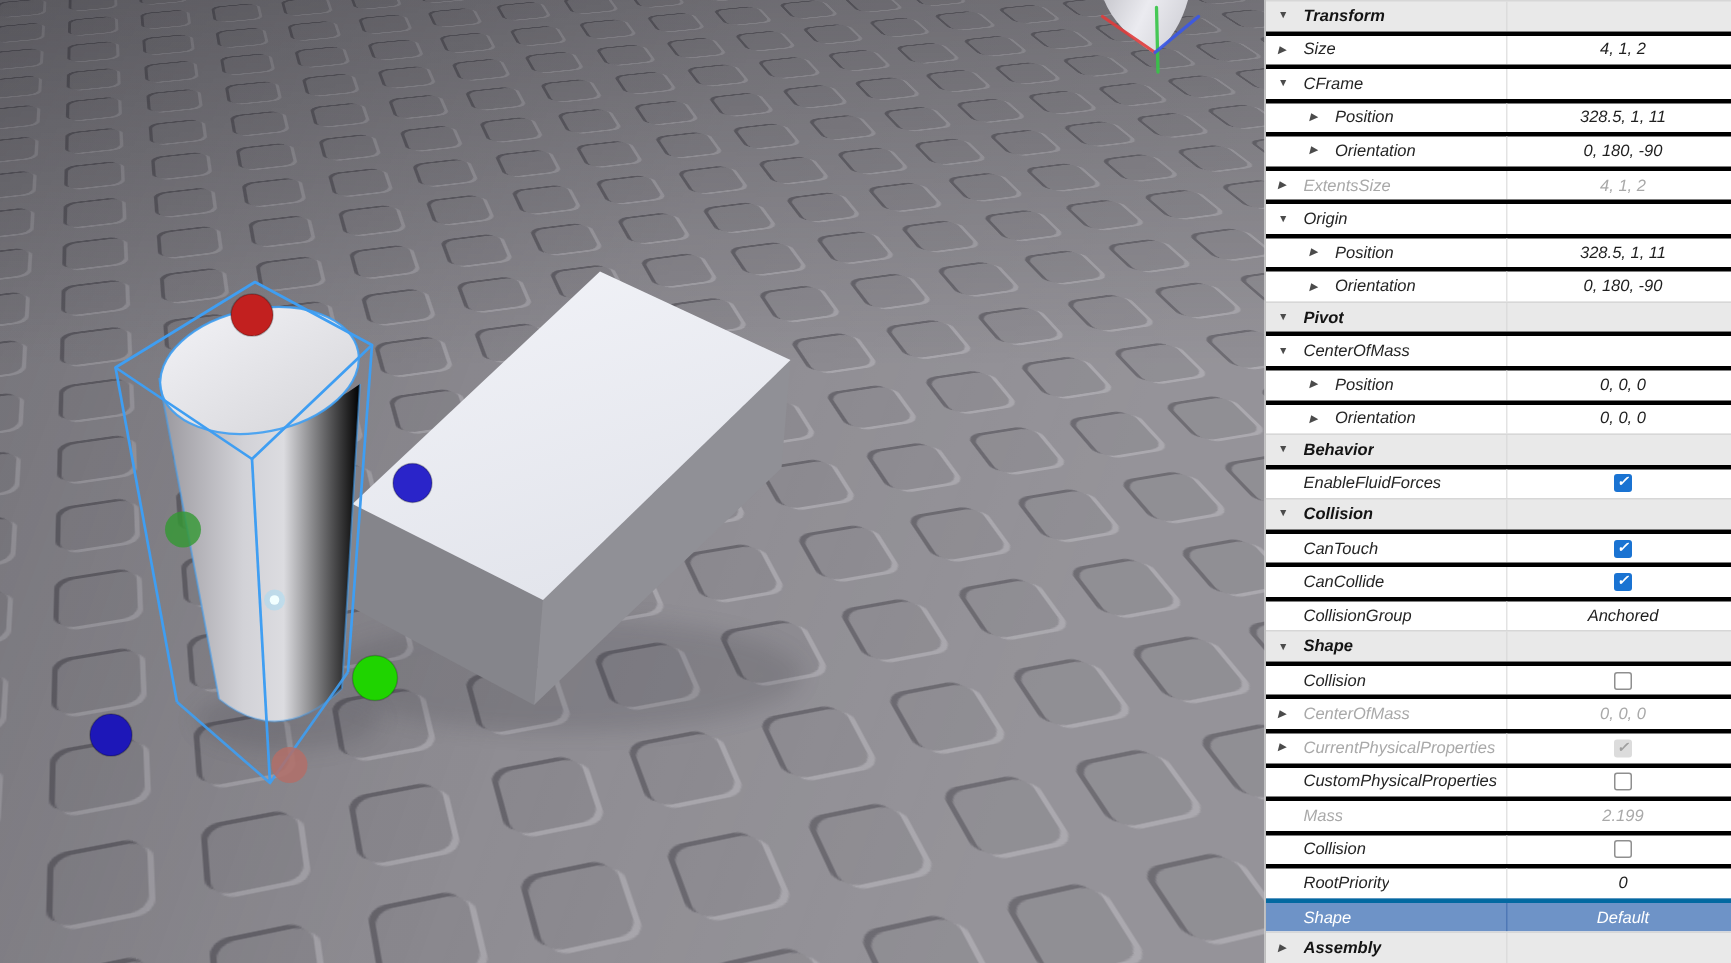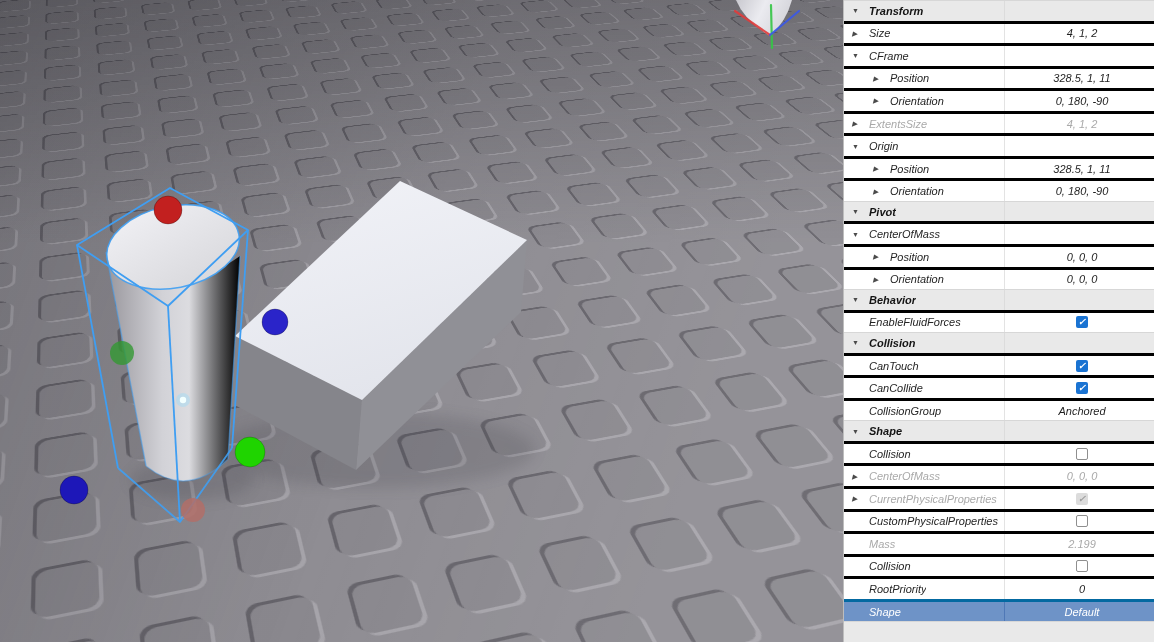--- a/index.html
+++ b/index.html
@@ -377,18 +377,22 @@
         <div class="row prop selected">
           <div class="name-cell">
             <span class="arrow"></span>
             <span class="label">Shape</span>
           </div>
           <div class="value-cell">
             <span class="value-text">Default</span>
           </div>
         </div>
         <div class="row section">
+          <div class="name-cell">
+            <span class="arrow">▶</span>
+            <span class="label">Assembly</span>
+          </div>
           <div class="value-cell"></div>
         </div>
       </div>
   </div>
 
 </div>
 
 </body></html>

